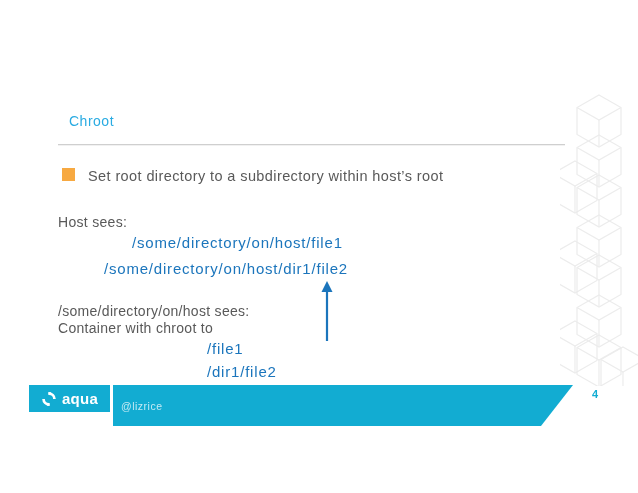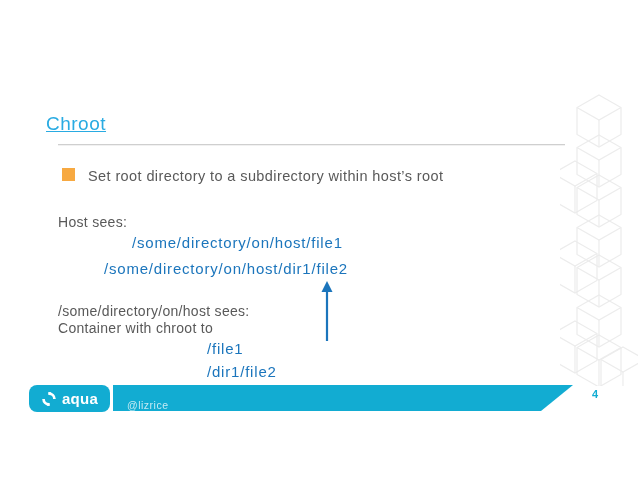--- a/index.html
+++ b/index.html
@@ -12,24 +12,23 @@
     --cube-gray:#ECECEC;
   }
   html,body{margin:0;padding:0;}
   body{
     width:638px;height:493px;background:#ffffff;position:relative;overflow:hidden;
     font-family:"Liberation Sans", sans-serif;
   }
   .slide{position:absolute;inset:0;}
 
   .slide-title{
-    position:absolute;left:46px;top:113px;margin:0;
-    font-size:19px;font-weight:400;letter-spacing:.5px;
+    position:absolute;left:69px;top:113px;margin:0;
+    font-size:14px;font-weight:400;letter-spacing:.5px;
     color:var(--title-blue);
-    text-decoration:underline;
   }
   .title-rule{
     position:absolute;left:58px;top:144px;width:507px;height:1px;
     background:var(--rule-gray);
     border-bottom:1px solid #F1F1F1;
   }
 
   .bullet-row{
     position:absolute;left:62px;top:168px;
     display:flex;align-items:flex-start;gap:13px;
@@ -57,30 +56,30 @@
   .container-path-1{left:207px;top:340px;}
   .container-path-2{left:207px;top:363px;}
 
   .arrow-svg{position:absolute;left:319px;top:281px;}
 
   .cube-pattern{position:absolute;left:560px;top:94px;}
 
   .footer-logo-block{
     position:absolute;left:29px;top:385px;width:81px;height:27px;
     background:var(--bar-cyan);
-    display:flex;align-items:center;justify-content:center;gap:5px;border-radius:8px;
+    display:flex;align-items:center;justify-content:center;gap:5px;
   }
   .logo-text{
     color:#ffffff;font-size:15px;font-weight:700;letter-spacing:.3px;
   }
   .footer-bar{
-    position:absolute;left:113px;top:385px;width:460px;height:26px;
+    position:absolute;left:113px;top:385px;width:460px;height:41px;
     background:var(--bar-cyan);
     clip-path:polygon(0 0,100% 0,calc(100% - 32px) 100%,0 100%);
-    display:flex;align-items:flex-end;box-sizing:border-box;padding-left:14px;
+    display:flex;align-items:center;box-sizing:border-box;padding-left:8px;
   }
   .footer-handle{
     color:rgba(255,255,255,.75);font-size:10.5px;letter-spacing:.5px;
   }
   .page-number{
     position:absolute;left:592px;top:388px;
     color:var(--bar-cyan);font-size:11px;font-weight:700;
   }
 </style>
 </head>

